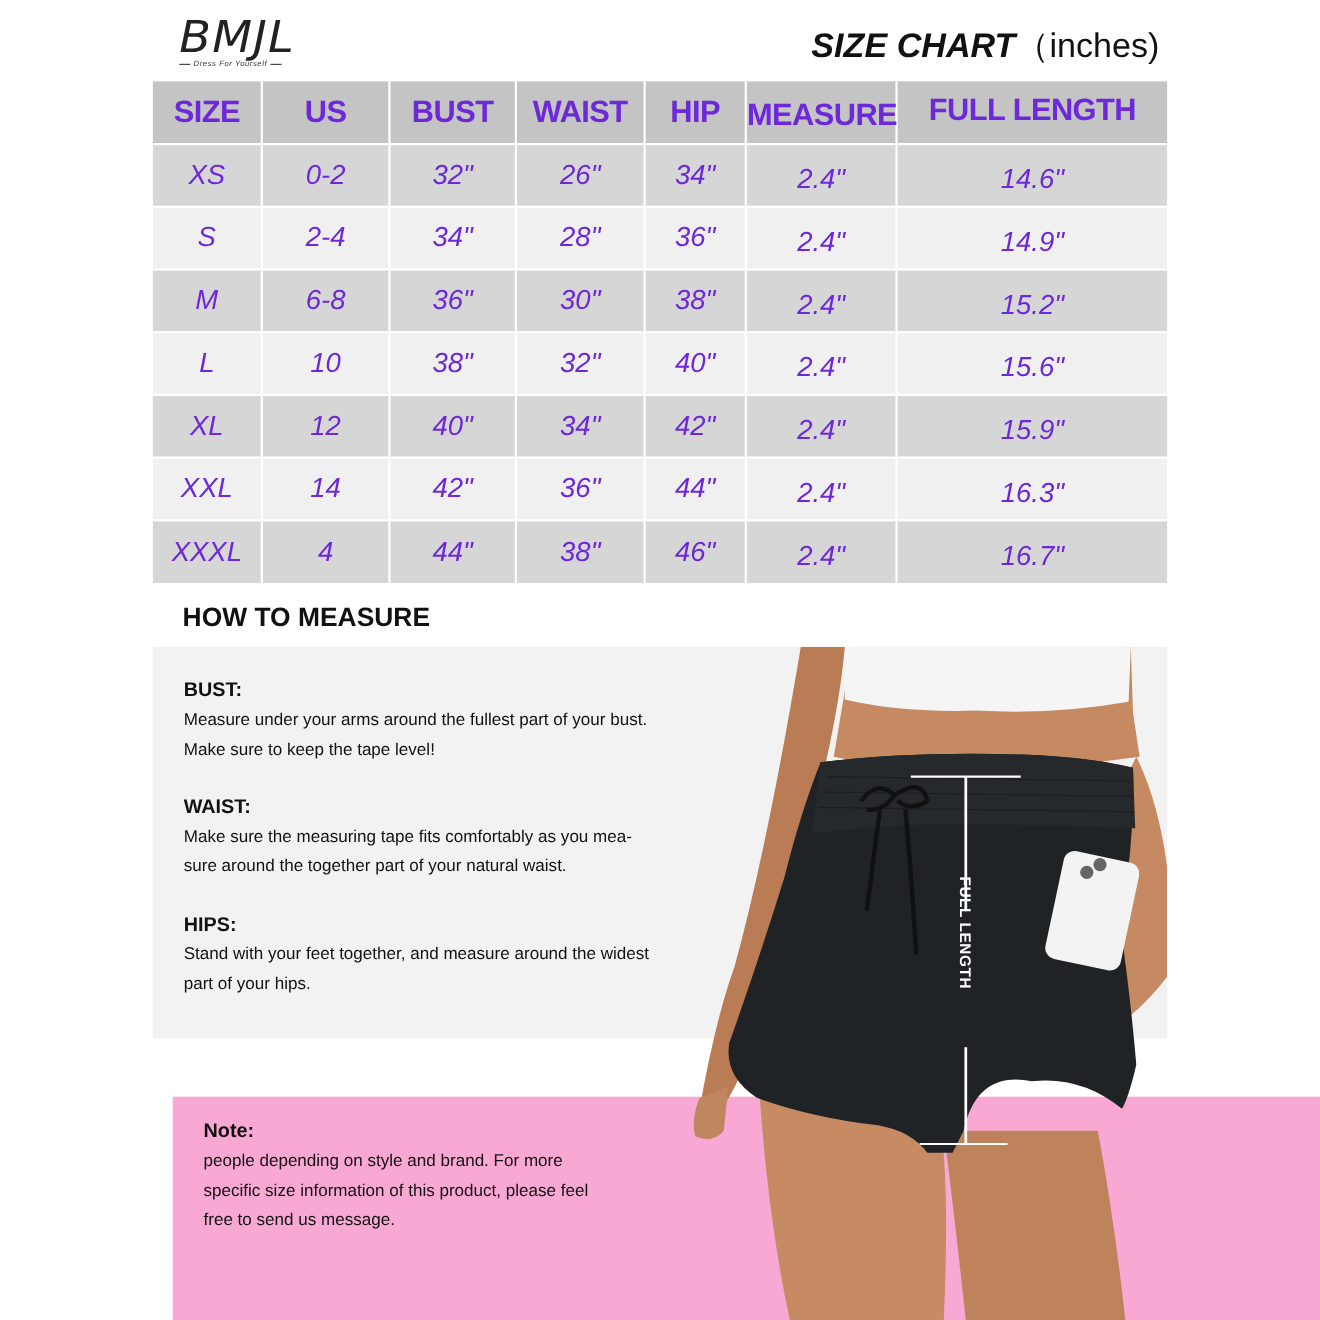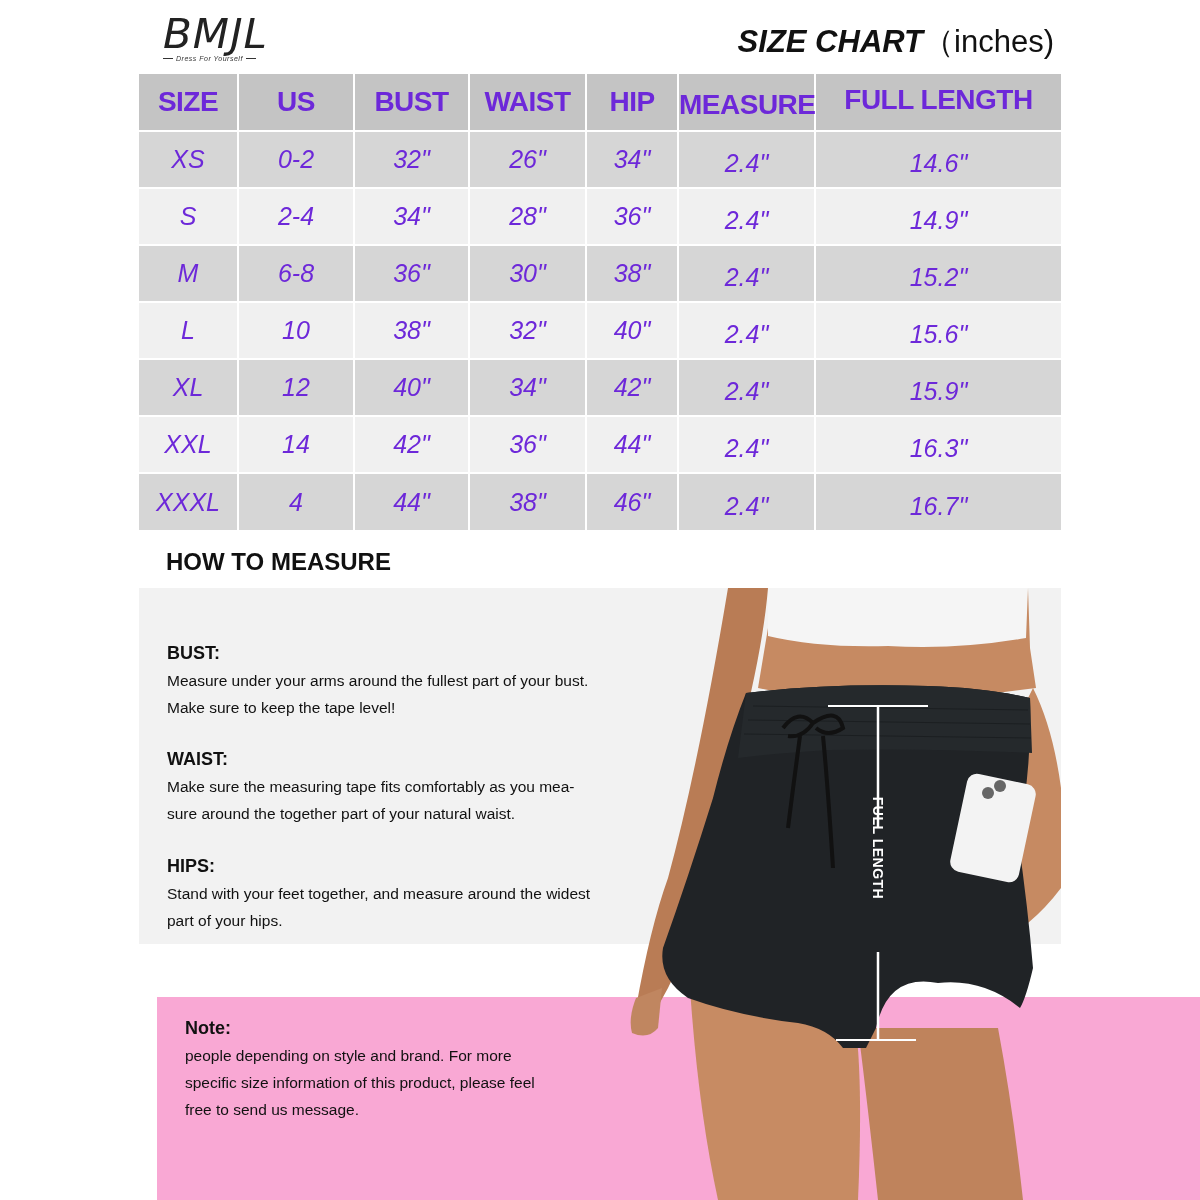--- a/index.html
+++ b/index.html
@@ -25,21 +25,21 @@
   .size-table tbody tr { height: 57px; border-top: 2px solid #ffffff; }
   .size-table tbody tr:nth-child(odd) { background: #d6d6d6; }
   .size-table tbody tr:nth-child(even) { background: #f0f0f0; }
   .size-table td { font-size: 25px; font-weight: 400; font-style: italic; }
   .size-table td.lower { padding-top: 8px; }
 
   .measure-heading { position: absolute; left: 166px; top: 548px; font-size: 24px; font-weight: 700; }
 
   .measure-panel { position: absolute; left: 139px; top: 588px; width: 922px; height: 356px; background: #f2f2f2; }
   .m-item { position: absolute; left: 28px; width: 470px; }
-  .m-item h3 { font-size: 18px; font-weight: 700; line-height: 22px; margin-bottom: 3px; margin-top: 26px; }
+  .m-item h3 { font-size: 18px; font-weight: 700; line-height: 22px; margin-bottom: 3px; }
   .m-item p { font-size: 15.5px; line-height: 27px; }
 
   .note-panel { position: absolute; left: 157px; top: 997px; width: 1107px; height: 203px; background: #f9a8d4; }
   .note-panel h3 { position: absolute; left: 28px; top: 21px; font-size: 18px; font-weight: 700; }
   .note-panel p { position: absolute; left: 28px; top: 45px; width: 390px; font-size: 15.5px; line-height: 27px; }
 
   
   .photo { position: absolute; left: 628px; top: 588px; width: 433px; height: 612px; }
 </style>
 </head>

